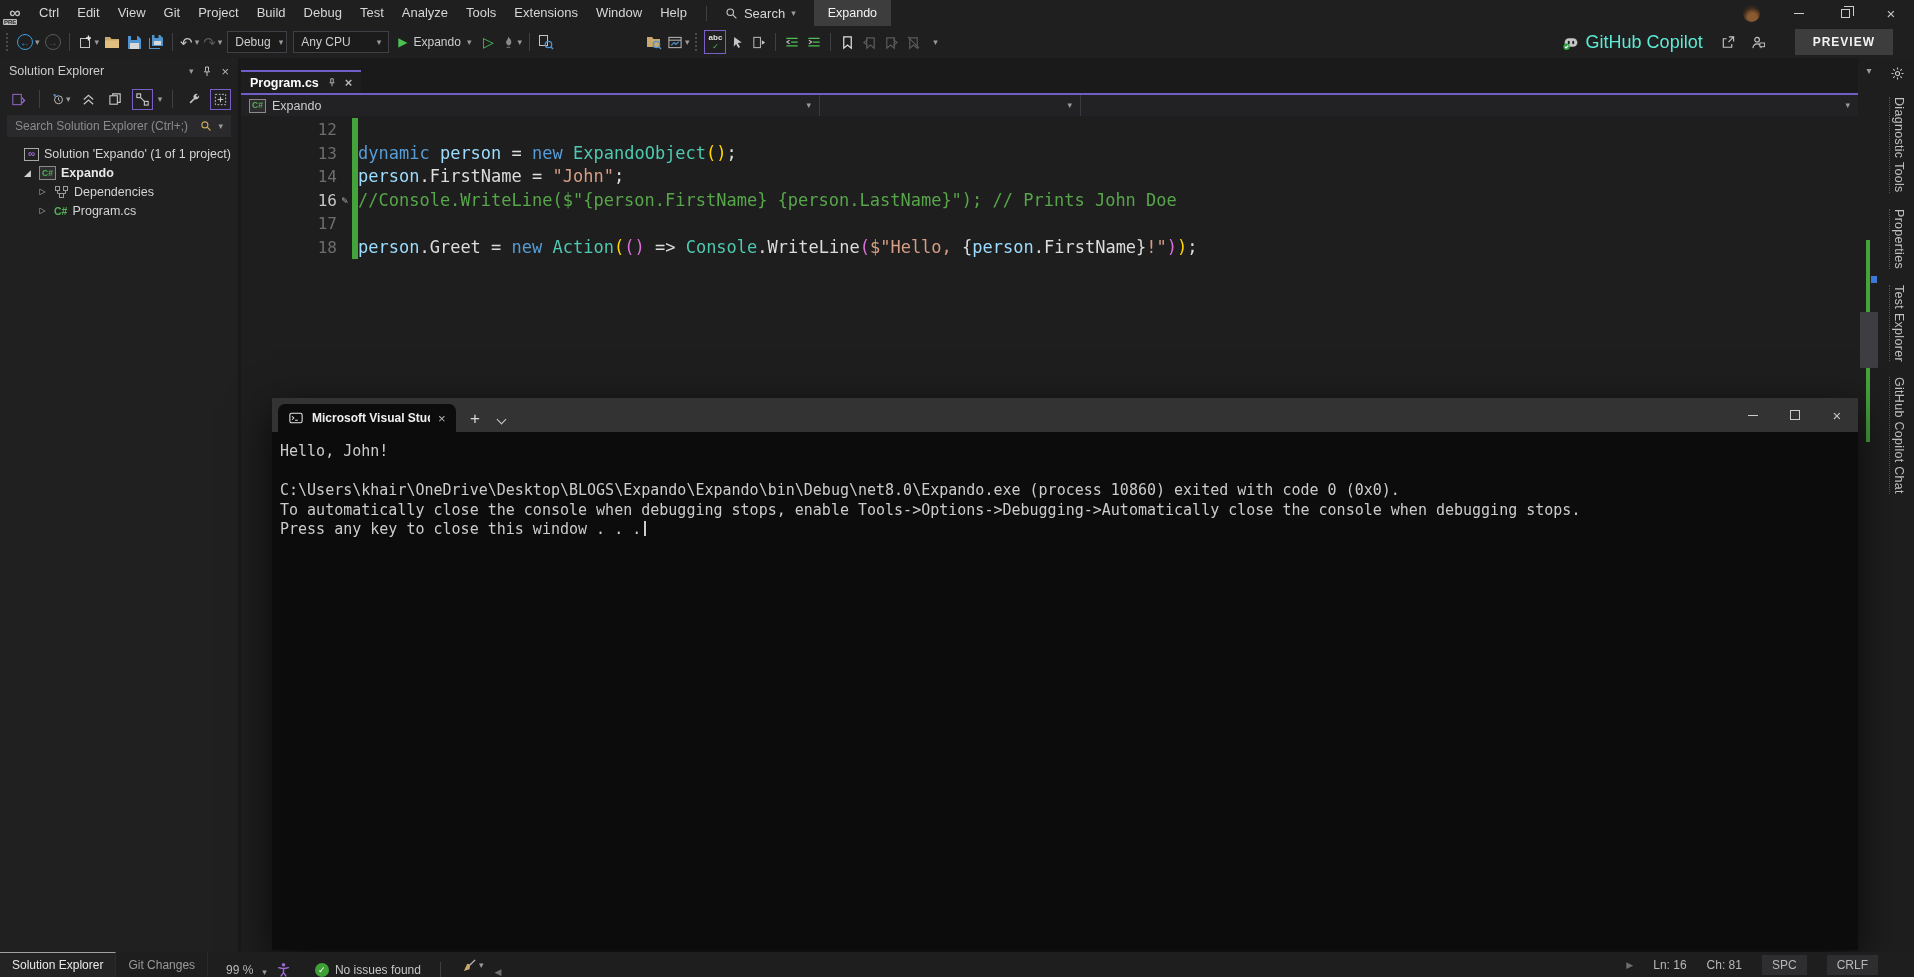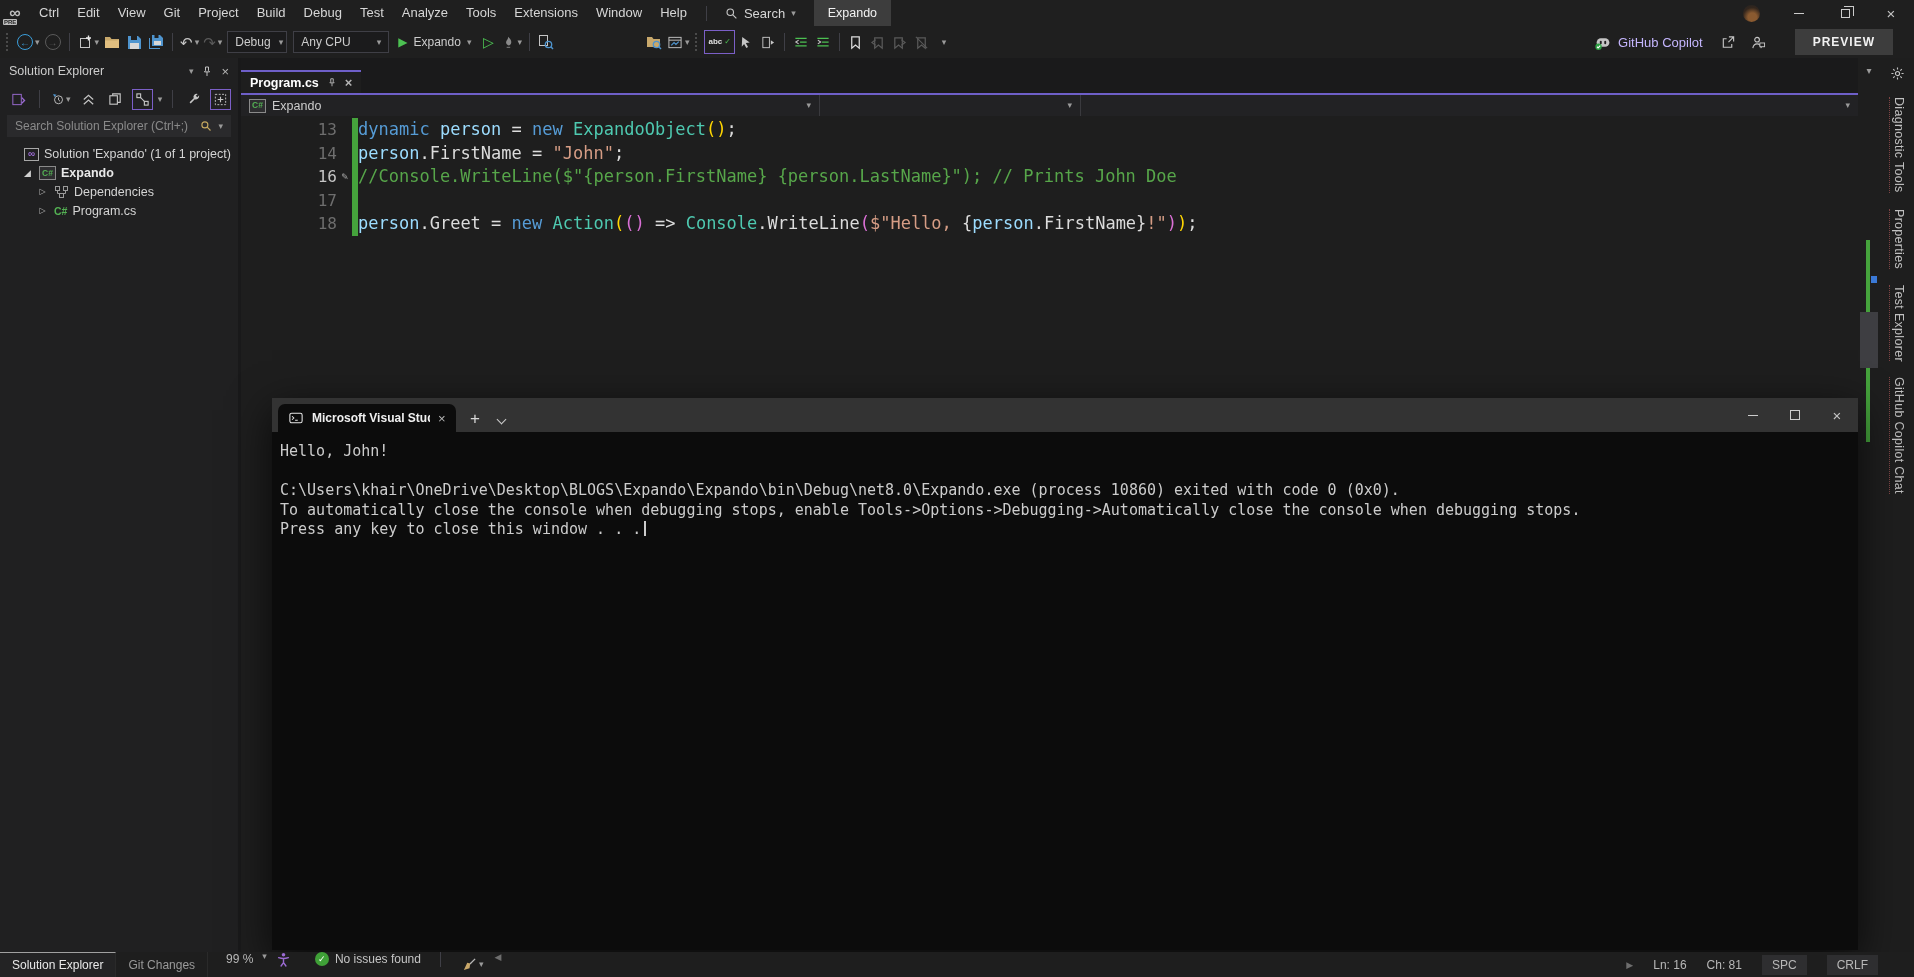--- a/index.html
+++ b/index.html
@@ -36,25 +36,25 @@
   .grip{width:5px;height:18px;border-left:2px dotted #4A4A4A;margin:0 4px}
   .circ{width:16px;height:16px;border-radius:50%;display:flex;align-items:center;justify-content:center;font-size:10px}
   .circ.blue{border:1.5px solid #3B9EDA;color:#3B9EDA}
   .circ.gray{border:1.5px solid #5A5A5A;color:#5A5A5A}
   .ug{color:#C5C5C5;font-size:15px;line-height:1}
   .ug.dim{color:#5A5A5A}
   .combo{height:22px;background:#1B1B1C;border:1px solid #3F3F46;display:flex;align-items:center;justify-content:space-between;padding:0 7px;gap:8px;color:#CCCCCC;font-size:12px;margin:0 3px}
   .run-btn{display:flex;align-items:center;gap:6px;padding:0 6px;height:24px}
   .play{color:#4CC152;font-size:12px;line-height:1}
   .play.outline{font-size:14px}
-  .abc-box{border:1px solid #7B5FC7;padding:1px 3px;display:flex;align-items:center;line-height:1}
+  .abc-box{border:1px solid #7B5FC7;padding:1px 3px;display:flex;flex-direction:column;align-items:center;line-height:1}
   .abc-box .t{font-size:8px;color:#E0E0E0;font-weight:bold}
   .abc-box .c{color:#4CC152;font-size:8px;line-height:0.8}
   .boxed{border:1px solid #7B5FC7;padding:2px;display:flex;align-items:center;justify-content:center}
-  .copilot-lbl{font-size:13px;color:#c4b5fd;margin:0 4px}
+  .copilot-lbl{font-size:18px;color:#5eead4;margin:0 4px}
   .preview-badge{background:#3D3D3D;color:#F2F2F2;font-weight:bold;font-size:12px;letter-spacing:1px;padding:6px 18px;margin-left:18px}
   .toolbar-right{margin-left:auto;display:flex;align-items:center;padding-right:21px;gap:8px}
 
   
   .left-panel{position:absolute;left:0;top:58px;width:241px;bottom:25px;background:#202021;border-right:3px solid #19191A}
   .lp-header{height:26px;display:flex;align-items:center;padding:0 9px;font-size:12.5px;color:#CCCCCC;gap:8px}
   .lp-header .flex1{min-width:0}
   .lp-tools{height:30px;display:flex;align-items:center;gap:5px;padding:0 7px}
   .lp-search{margin:1px 7px 3px;height:22px;background:#2A2A2C;display:flex;align-items:center;padding:0 8px;color:#8A8A8A;font-size:12px;gap:6px}
   .tree{padding-top:4px}
@@ -103,21 +103,21 @@
   .chev{width:7px;height:7px;border-right:1.5px solid #CCCCCC;border-bottom:1.5px solid #CCCCCC;transform:rotate(45deg);margin:0 10px 9px 6px}
   .cap-btn{width:42px;height:34px;display:flex;align-items:center;justify-content:center;align-self:flex-start}
   .term-body{padding:10px 8px;font-family:"DejaVu Sans Mono",monospace;font-size:15px;line-height:19.5px;color:#CCCCCC;white-space:pre}
   .term-cursor{display:inline-block;width:2px;height:15px;background:#CCCCCC;vertical-align:-2px;margin-left:3px}
 
   
   .bottom{position:absolute;left:0;bottom:0;width:1914px;height:25px;background:#1E1E1E;display:flex;align-items:stretch;font-size:12px;color:#B8B8B8}
   .panel-tab-bar{width:218px;display:flex}
   .panel-tab{padding:0 12px;display:flex;align-items:center;color:#9A9A9A;border-right:1px solid #2A2A2A;white-space:nowrap}
   .panel-tab.active{color:#E8E8E8;border-top:1px solid #A0A0A0;background:#232324}
-  .status-left{display:flex;align-items:flex-start;gap:9px;padding-left:8px}
+  .status-left{display:flex;align-items:flex-end;gap:9px;padding-left:8px}
   .health{display:flex;align-items:center;gap:6px;color:#C5C5C5}
   .chk-circle{width:14px;height:14px;border-radius:50%;background:#3FA037;color:#FFFFFF;font-size:9px;display:flex;align-items:center;justify-content:center}
   .scroll-arrow{color:#6E6E6E;font-size:9px}
   .status-right{margin-left:auto;display:flex;align-items:center;gap:20px;padding-right:36px}
   .badge-box{background:#2E2E30;padding:3px 10px}
 </style>
 </head>
 <body>
 
 <div class="app">
@@ -462,20 +462,21 @@
       <div class="bc-sec" style="width:261px">
         <span class="flex1"></span>
         <span class="caret">▾</span>
       </div>
       <div class="bc-sec flex1" style="border-right:none">
         <span class="flex1"></span>
         <span class="caret">▾</span>
       </div>
     </div>
     <div class="code">
+        <div class="code-row"><span class="gutter">12</span><span class="marker"></span><span class="change-bar"></span><span class="code-text"></span></div>
         <div class="code-row"><span class="gutter">13</span><span class="marker"></span><span class="change-bar"></span><span class="code-text"><span class="tk-kw">dynamic</span><span class="tk-op"> </span><span class="tk-var">person</span><span class="tk-op"> = </span><span class="tk-kw">new</span><span class="tk-op"> </span><span class="tk-cls">ExpandoObject</span><span class="tk-p1">()</span><span class="tk-op">;</span></span></div>
         <div class="code-row"><span class="gutter">14</span><span class="marker"></span><span class="change-bar"></span><span class="code-text"><span class="tk-var">person</span><span class="tk-op">.</span><span class="tk-id">FirstName</span><span class="tk-op"> = </span><span class="tk-str">"John"</span><span class="tk-op">;</span></span></div>
         <div class="code-row"><span class="gutter cur">16</span><span class="marker">✎</span><span class="change-bar"></span><span class="code-text"><span class="tk-cm">//Console.WriteLine($"{person.FirstName} {person.LastName}"); // Prints John Doe</span></span></div>
         <div class="code-row"><span class="gutter">17</span><span class="marker"></span><span class="change-bar"></span><span class="code-text"></span></div>
         <div class="code-row"><span class="gutter">18</span><span class="marker"></span><span class="change-bar"></span><span class="code-text"><span class="tk-var">person</span><span class="tk-op">.</span><span class="tk-id">Greet</span><span class="tk-op"> = </span><span class="tk-kw">new</span><span class="tk-op"> </span><span class="tk-cls">Action</span><span class="tk-p1">(</span><span class="tk-p2">()</span><span class="tk-op"> =&gt; </span><span class="tk-cls">Console</span><span class="tk-op">.</span><span class="tk-id">WriteLine</span><span class="tk-p2">(</span><span class="tk-str">$"Hello, </span><span class="tk-op">{</span><span class="tk-var">person</span><span class="tk-op">.</span><span class="tk-id">FirstName</span><span class="tk-op">}</span><span class="tk-str">!"</span><span class="tk-p2">)</span><span class="tk-p1">)</span><span class="tk-op">;</span></span></div>
       </div>
   </div>
 
   <div class="v-scroll">
     <span class="doc-caret caret">▾</span>

